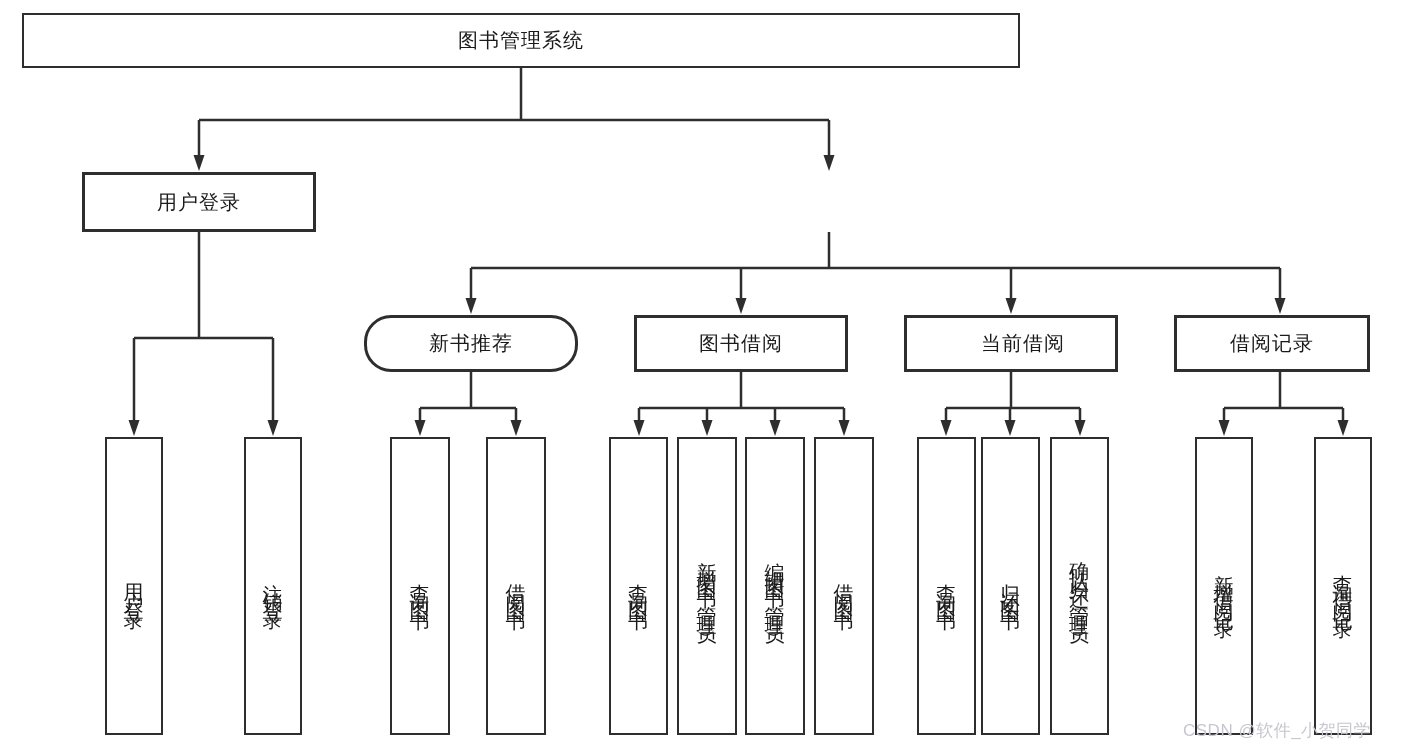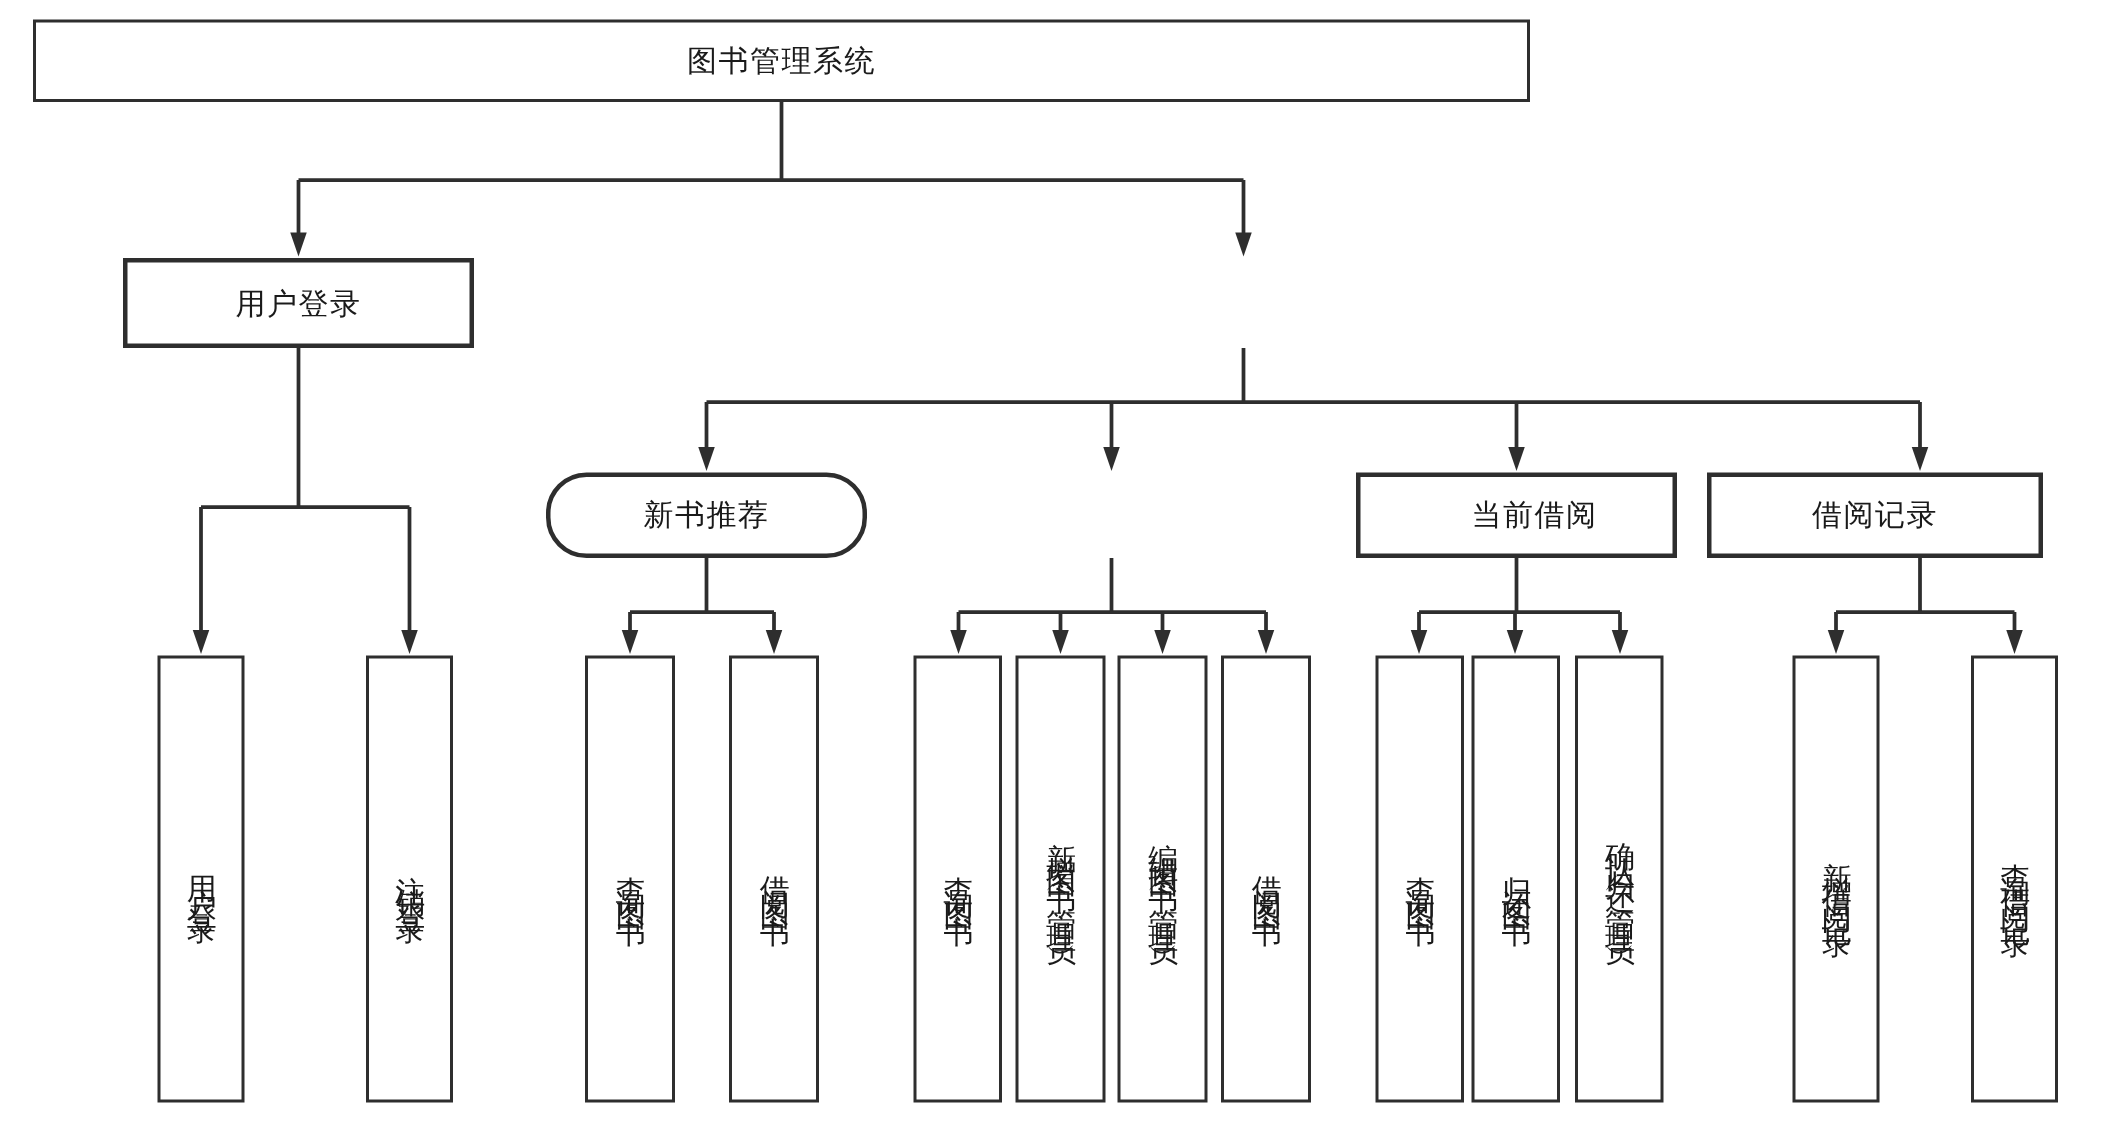--- a/index.html
+++ b/index.html
@@ -125,24 +125,27 @@
     <span class="hlabel">图书管理系统</span>
   </div>
 
   <div class="box" style="left:82px;top:172px;width:234px;height:60px;">
     <span class="hlabel">用户登录</span>
   </div>
 
   <div class="box" style="left:364px;top:315px;width:214px;height:57px;border-radius:27px;">
     <span class="hlabel">新书推荐</span>
   </div>
+  <div class="box" style="left:634px;top:315px;width:214px;height:57px;">
+    <span class="hlabel">图书借阅</span>
+  </div>
   <div class="box" style="left:904px;top:315px;width:214px;height:57px;padding-left:24px;">
     <span class="hlabel">当前借阅</span>
   </div>
-  <div class="box" style="left:1138px;top:315px;width:224px;height:57px;">
+  <div class="box" style="left:1174px;top:315px;width:196px;height:57px;">
     <span class="hlabel">借阅记录</span>
   </div>
 
   <div class="box leaf" style="left:105px;top:437px;width:58px;height:298px;">
     <span class="vlabel">用户登录</span>
   </div>
   <div class="box leaf" style="left:244px;top:437px;width:58px;height:298px;">
     <span class="vlabel">注销登录</span>
   </div>
 
@@ -176,14 +179,15 @@
     <span class="vlabel">确认归还（管理员）</span>
   </div>
 
   <div class="box leaf" style="left:1195px;top:437px;width:58px;height:298px;">
     <span class="vlabel">新增借阅记录</span>
   </div>
   <div class="box leaf" style="left:1314px;top:437px;width:58px;height:298px;">
     <span class="vlabel">查询借阅记录</span>
   </div>
 
+  <div class="watermark">CSDN @软件_小贺同学</div>
 
 </div>
 
 </body></html>

